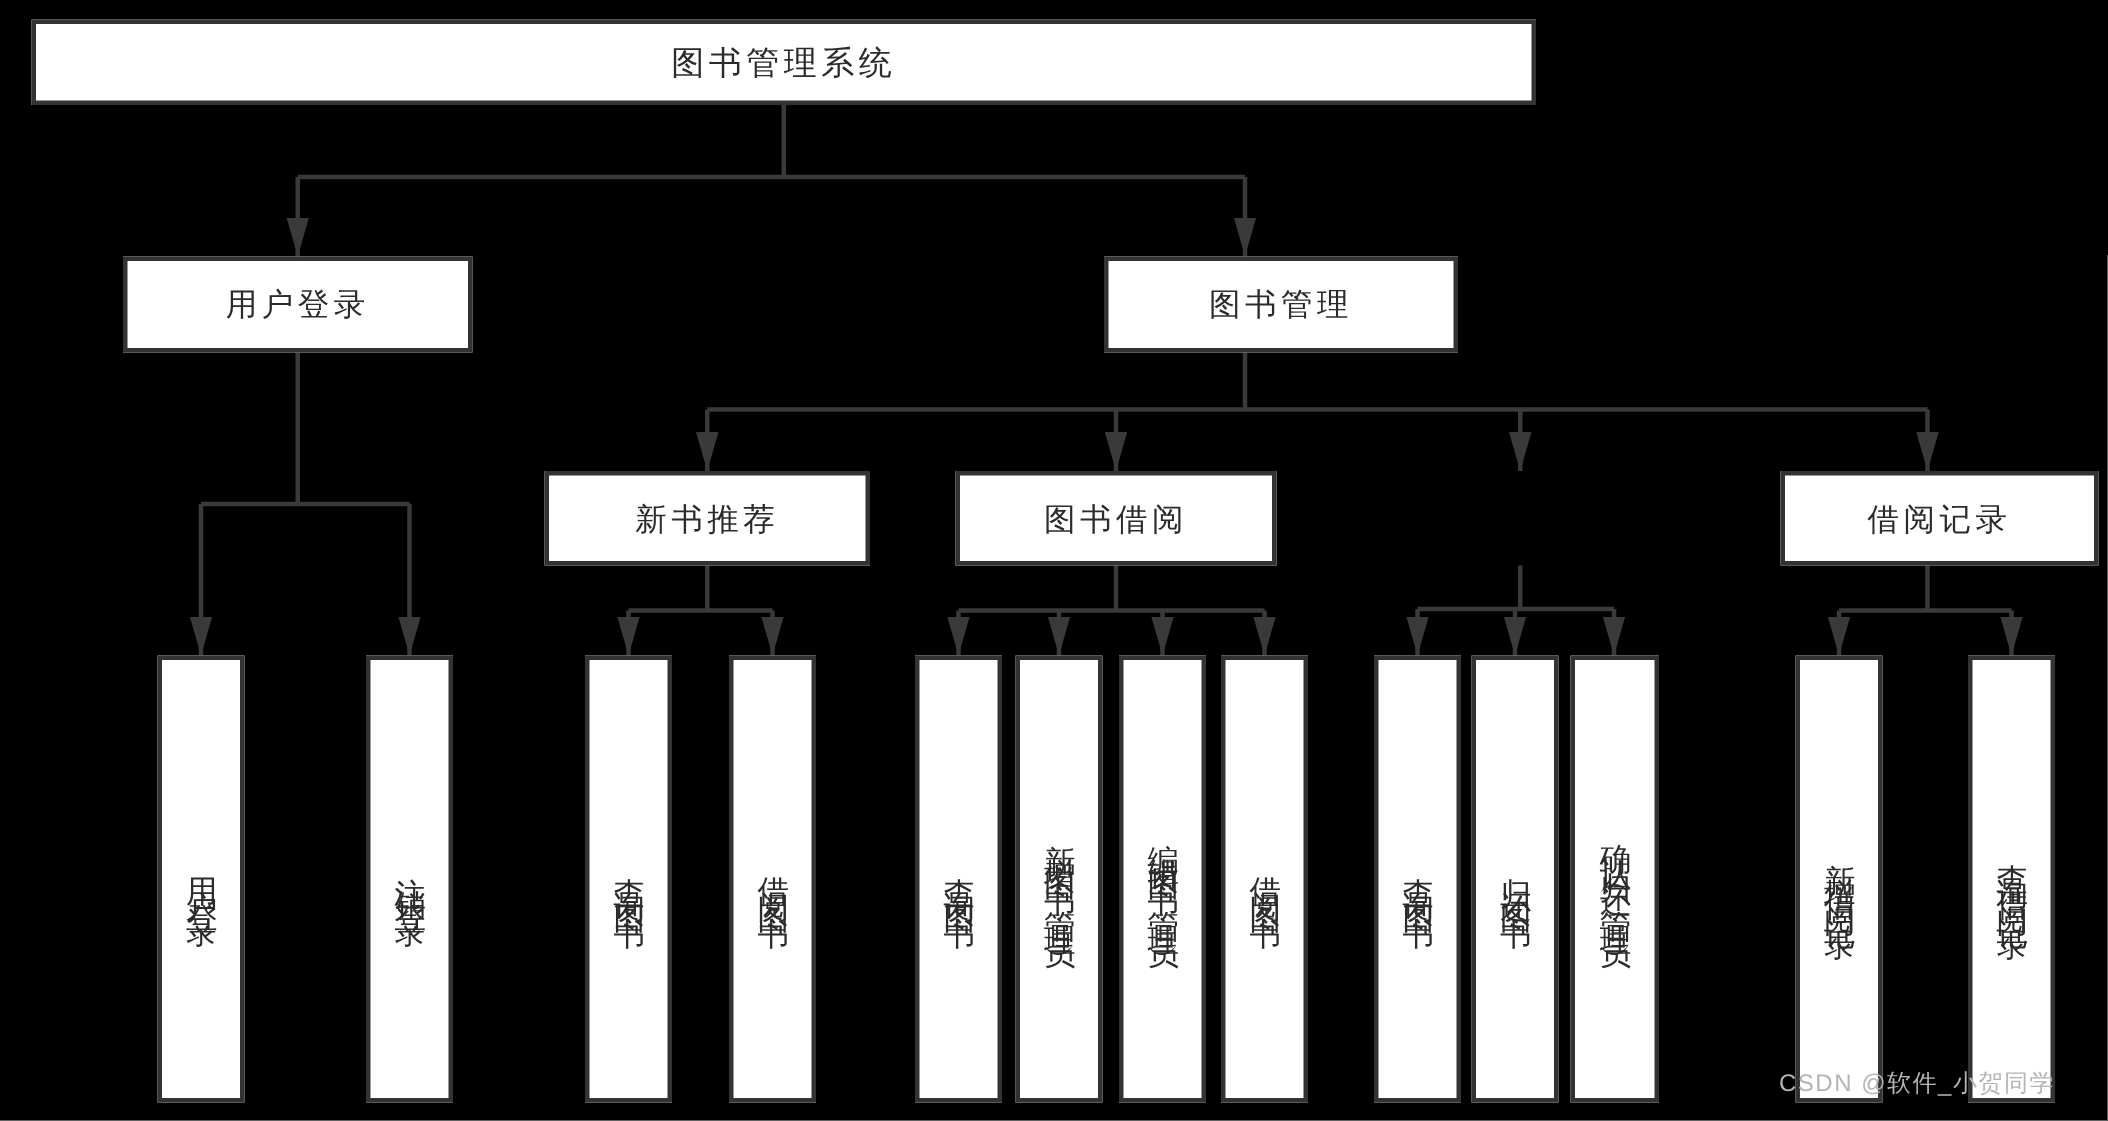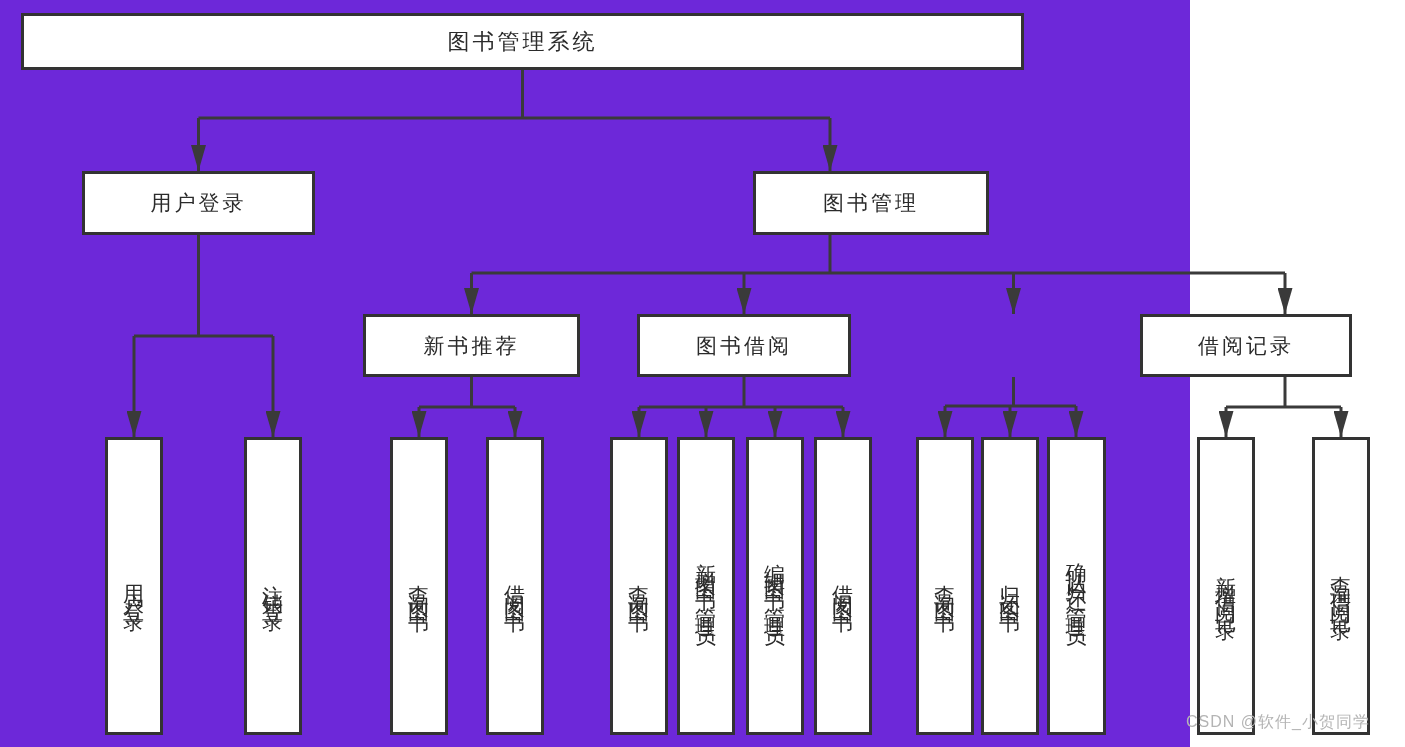--- a/index.html
+++ b/index.html
@@ -1,18 +1,18 @@
 <!DOCTYPE html>
 <html><head>
 <meta charset="utf-8">
 <style>
   html, body { margin:0; padding:0; background:#ffffff; }
   body { width:1405px; height:747px; overflow:hidden;
          font-family:"Liberation Sans","DejaVu Sans",sans-serif; }
-  .stage { position:relative; width:1190px; height:747px; background:#6d28d9; }
+  .stage { position:relative; width:1405px; height:747px; background:#000000; }
   .wires { position:absolute; left:0; top:0; }
   .box { position:absolute; box-sizing:border-box; border:3px solid #333333;
          background:#ffffff; display:flex; align-items:center; justify-content:center;
          color:#2b2b2b; }
   .hlabel { font-size:21px; letter-spacing:3px; white-space:nowrap; }
   .root .hlabel { font-size:22px; }
   .vtext { writing-mode:vertical-rl; text-orientation:mixed; font-size:21px;
            letter-spacing:9px; line-height:1; }
   .watermark { position:absolute; left:1186px; top:712px; font-size:16px;
                letter-spacing:1px; color:#b4b4b4; white-space:nowrap; z-index:5; }
@@ -72,31 +72,31 @@
     </g>
   </svg>
 
   <div class="box root" style="left:21px;top:13px;width:1003px;height:57px">
     <span class="hlabel">图书管理系统</span>
   </div>
 
   <div class="box" style="left:82px;top:171px;width:233px;height:64px">
     <span class="hlabel">用户登录</span>
   </div>
-  <div class="box" style="left:753px;top:171px;width:236px;height:64px">
+  <div class="box" style="left:736px;top:171px;width:236px;height:64px">
     <span class="hlabel">图书管理</span>
   </div>
 
   <div class="box" style="left:363px;top:314px;width:217px;height:63px">
     <span class="hlabel">新书推荐</span>
   </div>
   <div class="box" style="left:637px;top:314px;width:214px;height:63px">
     <span class="hlabel">图书借阅</span>
   </div>
-  <div class="box" style="left:1140px;top:314px;width:212px;height:63px">
+  <div class="box" style="left:1187px;top:314px;width:212px;height:63px">
     <span class="hlabel">借阅记录</span>
   </div>
 
   <div class="box leaf" style="left:105px;top:437px;width:58px;height:298px">
     <span class="vtext">用户登录</span>
   </div>
   <div class="box leaf" style="left:244px;top:437px;width:58px;height:298px">
     <span class="vtext">注销登录</span>
   </div>
 

